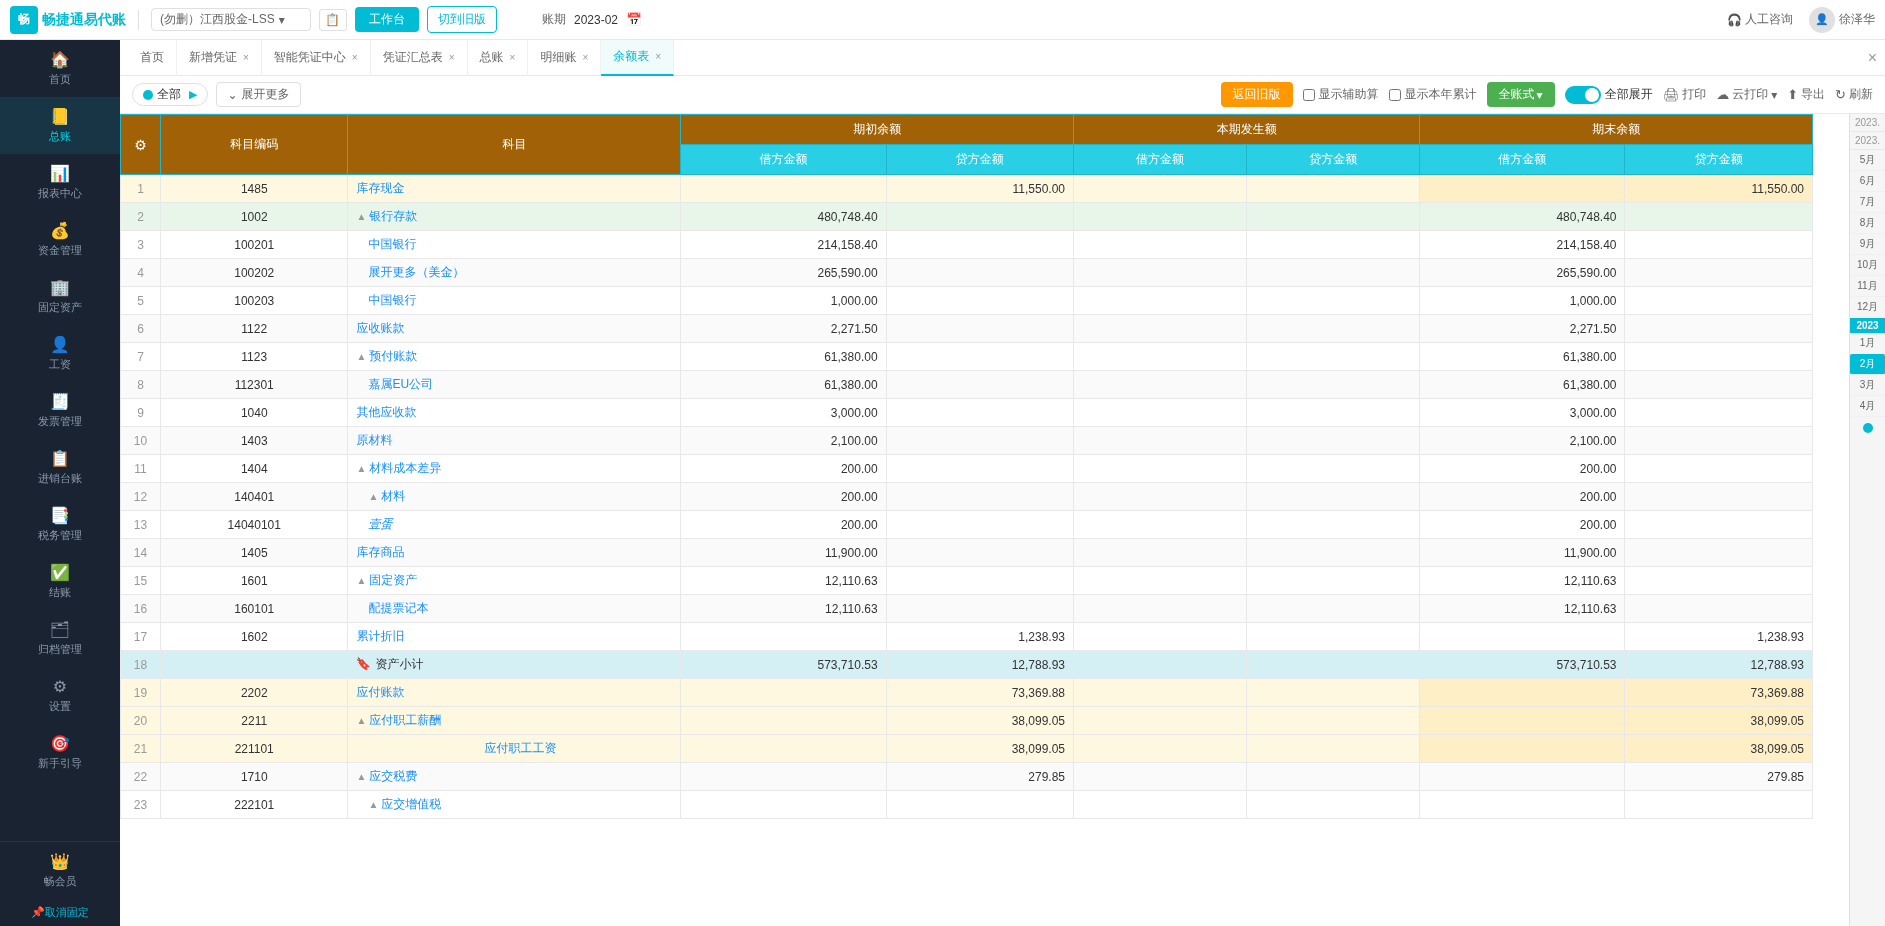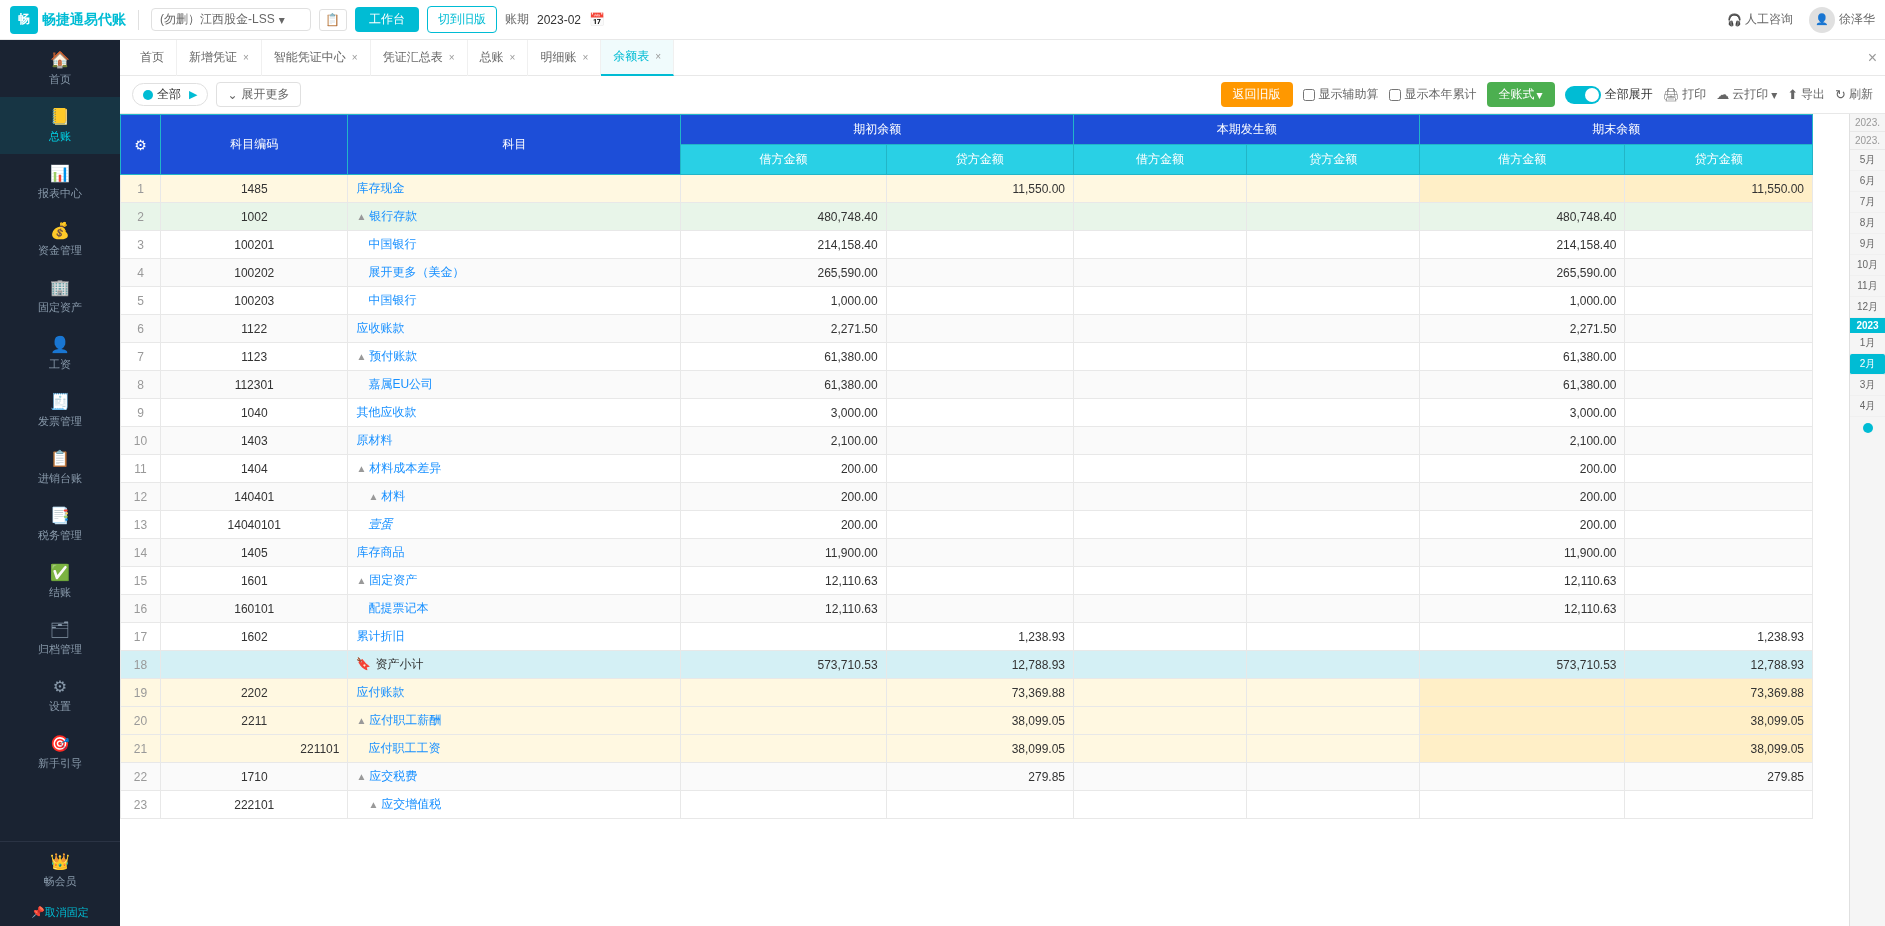--- a/index.html
+++ b/index.html
@@ -55,21 +55,21 @@
 
     
     .side-timeline { position: absolute; right: 0; top: 0; width: 36px; background: #f5f5f5; border-left: 1px solid #e0e0e0; height: 100%; display: flex; flex-direction: column; }
     .timeline-year { font-size: 10px; color: #999; padding: 3px 2px; text-align: center; border-bottom: 1px solid #e8e8e8; }
     .timeline-month { font-size: 10px; color: #666; padding: 3px 4px; text-align: center; cursor: pointer; border-bottom: 1px solid #f0f0f0; }
     .timeline-month.active { background: #00bcd4; color: white; border-radius: 2px; }
     .timeline-dot { width: 10px; height: 10px; background: #00bcd4; border-radius: 50%; margin: 2px auto; }
 
     
     .main-table { width: calc(100% - 36px); border-collapse: collapse; font-size: 12px; }
-    .main-table th { background: #1d4ed8; color: white; text-align: center; padding: 6px 8px; border: 1px solid #22b5c7; font-weight: normal; white-space: nowrap; }
+    .main-table th { background: #a16207; color: white; text-align: center; padding: 6px 8px; border: 1px solid #22b5c7; font-weight: normal; white-space: nowrap; }
     .main-table th.sub { background: #29d0e5; }
     .main-table td { padding: 5px 8px; border: 1px solid #e8e8e8; white-space: nowrap; }
     .main-table td.number { text-align: right; }
     .main-table td.center { text-align: center; }
     .row-num { color: #999; text-align: center; }
     .setting-icon { color: #fff; font-size: 14px; }
 
     
     input[type=checkbox] { width: 12px; height: 12px; cursor: pointer; }
   </style>
@@ -86,21 +86,21 @@
     <div style="width:1px; height:20px; background:#e0e0e0; margin:0 4px;"></div>
     <div class="company-selector">
       <span>(勿删）江西股金-LSS</span>
       <span>▾</span>
     </div>
     <div style="width:28px; height:22px; border:1px solid #e0e0e0; border-radius:3px; display:flex; align-items:center; justify-content:center; cursor:pointer;">
       <span style="font-size:12px;">📋</span>
     </div>
     <button class="btn-workbench">工作台</button>
     <button class="btn-switch">切到旧版</button>
-    <span style="font-size:12px; color:#666;">账期</span>
+    <span style="font-size:12px; color:#666;margin-left:37px;">账期</span>
     <span style="font-size:12px; color:#333;">2023-02</span>
     <span style="font-size:13px; cursor:pointer;">📅</span>
     <div class="top-right">
       <span style="cursor:pointer; color:#666; display:flex; align-items:center; gap:3px;">
         <span>🎧</span>
         <span>人工咨询</span>
       </span>
       <div style="display:flex; align-items:center; gap:4px;">
         <div class="avatar">👤</div>
         <span style="font-size:12px;">徐泽华</span>
@@ -517,22 +517,22 @@
     <td style="background:#fff8e1; "><span style="color:#999; margin-right:3px; font-size:10px;">▲</span><a href="#" style="color:#1890ff; text-decoration:none;">应付职工薪酬</a></td>
     <td class="number" style="background:#fff8e1;"></td>
     <td class="number" style="background:#fff8e1;">38,099.05</td>
     <td class="number" style="background:#fff8e1;"></td>
     <td class="number" style="background:#fff8e1;"></td>
     <td class="number" style="background:#fff8e1; background:#ffefc7;"></td>
     <td class="number" style="background:#fff8e1; background:#ffefc7;">38,099.05</td>
   </tr>
                 <tr>
     <td class="row-num center" style="background:#fff8e1;">21</td>
-    <td class="center" style="background:#fff8e1;text-align:right;">221101</td>
-    <td style="background:#fff8e1; padding-left:20px;"><a href="#" style="color:#1890ff; text-decoration:none;">应付职工工资</a></td>
+    <td class="center" style="background:#fff8e1;">221101</td>
+    <td style="background:#fff8e1; padding-left:20px;text-align:center;"><a href="#" style="color:#1890ff; text-decoration:none;">应付职工工资</a></td>
     <td class="number" style="background:#fff8e1;"></td>
     <td class="number" style="background:#fff8e1;">38,099.05</td>
     <td class="number" style="background:#fff8e1;"></td>
     <td class="number" style="background:#fff8e1;"></td>
     <td class="number" style="background:#fff8e1; background:#ffefc7;"></td>
     <td class="number" style="background:#fff8e1; background:#ffefc7;">38,099.05</td>
   </tr>
                 <tr>
     <td class="row-num center" style="background:#fafafa;">22</td>
     <td class="center" style="background:#fafafa;">1710</td>

